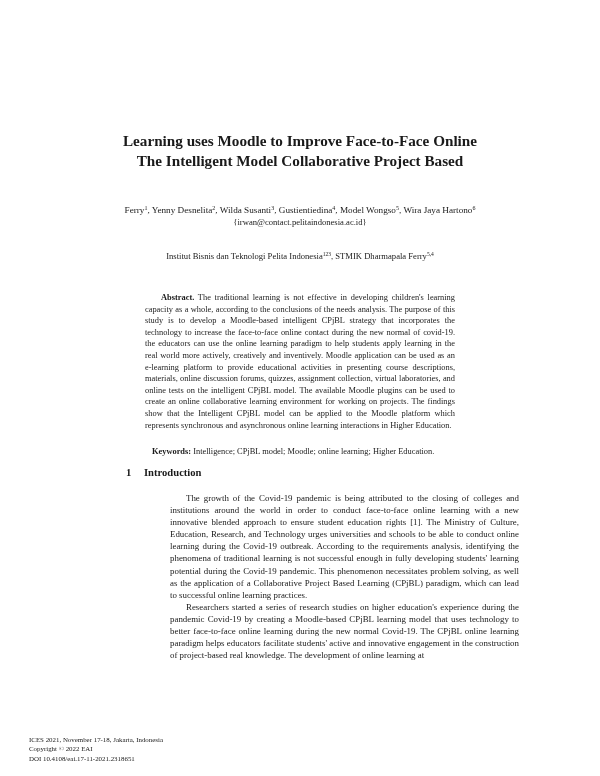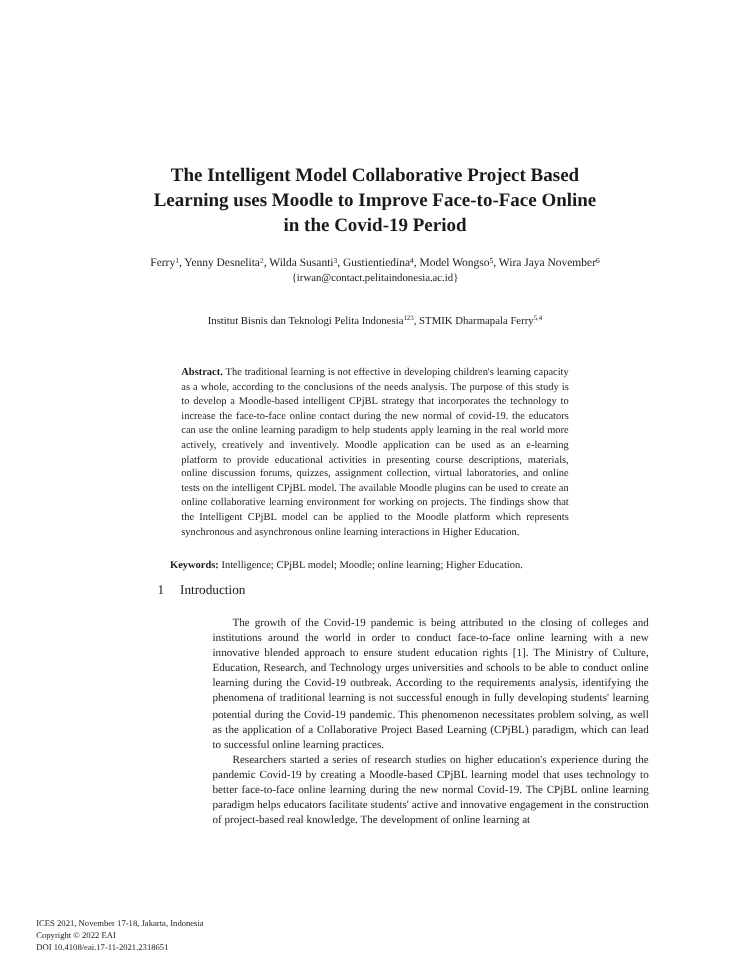--- a/index.html
+++ b/index.html
@@ -20,54 +20,53 @@
   .email { display: block; font-size: 8.6px; }
   .affil {
     position: absolute; left: 120px; top: 250px; width: 360px; text-align: center;
     font-size: 8.6px; line-height: 12px;
   }
   .affil sup { font-size: 5.5px; vertical-align: 3px; line-height: 0; }
   .abstract {
     position: absolute; left: 145px; top: 292px; width: 310px;
     font-size: 8.4px; line-height: 11.6px; text-align: justify;
   }
-  .abstract b, .keywords b { font-weight: bold; }
+  .abstract b, .keywords b { font-weight: bold; margin-left: 16px; }
   .keywords {
     position: absolute; left: 136px; top: 446px; width: 310px;
     font-size: 8.4px; line-height: 11.6px;
   }
   .section {
-    position: absolute; left: 126px; top: 467px; font-weight: normal; font-size: 10.6px;
+    position: absolute; left: 126px; top: 467px; font-weight: bold; font-size: 10.6px;
   }
   .section .num { display: inline-block; width: 18px; }
   .body {
     position: absolute; left: 126px; top: 492px; width: 349px;
     font-size: 8.9px; line-height: 12.1px; text-align: justify; margin-left: 44px;
   }
   .body p { margin: 0; text-indent: 16px; }
   .footer {
     position: absolute; left: 29px; top: 735px; font-size: 6.9px; line-height: 9.4px;
   }
 </style>
 </head>
 <body>
 
 <div class="title">
+  <div>Learning uses Moodle to Improve Face-to-Face Online</div>
   <div>The Intelligent Model Collaborative Project Based</div>
-  <div>Learning uses Moodle to Improve Face-to-Face Online</div>
-  <div>in the Covid-19 Period</div>
 </div>
 
 <div class="authors">
   <span>Ferry</span><sup>1</sup>,
   <span>Yenny Desnelita</span><sup>2</sup>,
   <span>Wilda Susanti</span><sup>3</sup>,
   <span>Gustientiedina</span><sup>4</sup>,
   <span>Model Wongso</span><sup>5</sup>,
-  <span>Wira Jaya November</span><sup>6</sup>
+  <span>Wira Jaya Hartono</span><sup>6</sup>
   <span class="email">{irwan@contact.pelitaindonesia.ac.id}</span>
 </div>
 
 <div class="affil">
   <span>Institut Bisnis dan Teknologi Pelita Indonesia</span><sup>123</sup><span>, STMIK Dharmapala Ferry</span><sup>5,4</sup>
 </div>
 
 <div class="abstract">
   <b>Abstract.</b>
   <span>The traditional learning is not effective in developing children's learning capacity as a whole, according to the conclusions of the needs analysis. The purpose of this study is to develop a Moodle-based intelligent CPjBL strategy that incorporates the technology to increase the face-to-face online contact during the new normal of covid-19. the educators can use the online learning paradigm to help students apply learning in the real world more actively, creatively and inventively. Moodle application can be used as an e-learning platform to provide educational activities in presenting course descriptions, materials, online discussion forums, quizzes, assignment collection, virtual laboratories, and online tests on the intelligent CPjBL model. The available Moodle plugins can be used to create an online collaborative learning environment for working on projects. The findings show that the Intelligent CPjBL model can be applied to the Moodle platform which represents synchronous and asynchronous online learning interactions in Higher Education.</span>

